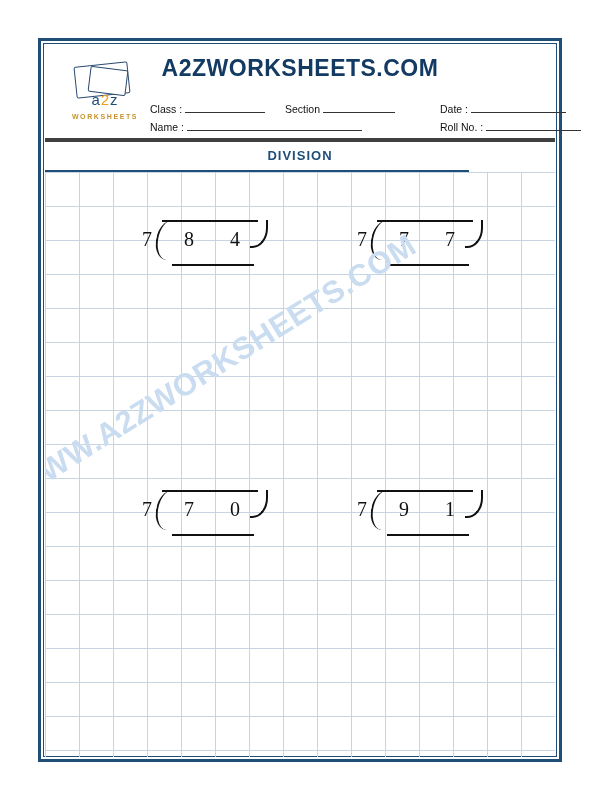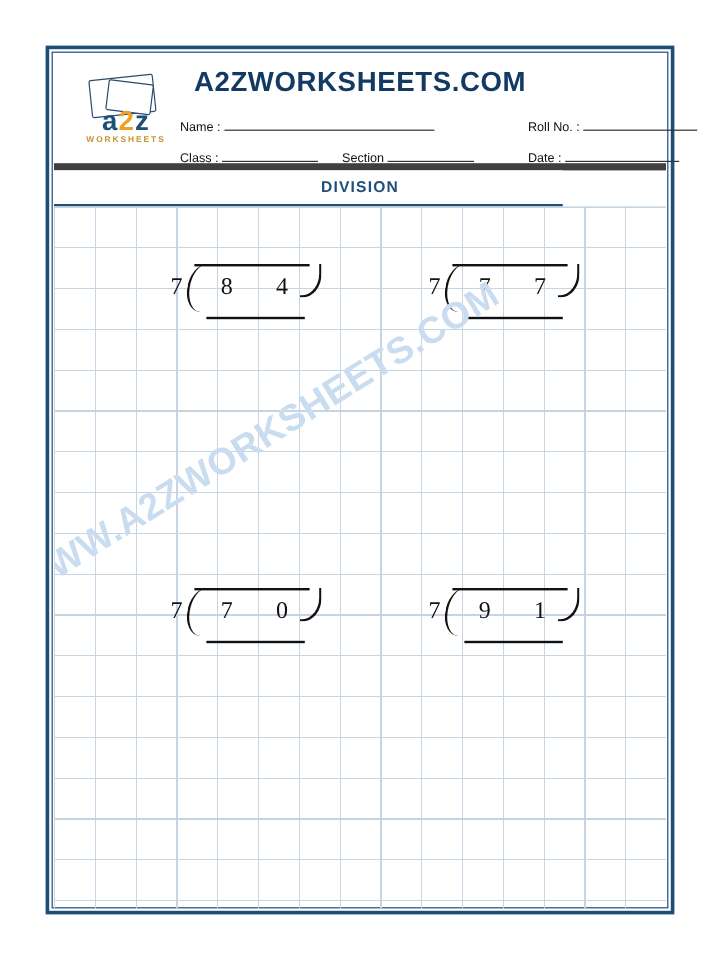--- a/index.html
+++ b/index.html
@@ -43,21 +43,21 @@
   }
 
   
   .header {
     position: absolute;
     left: 45px;
     top: 45px;
     width: 510px;
     height: 97px;
     box-sizing: border-box;
-    border-bottom: 6px solid #404040;
+    border-bottom: 4px solid #404040;
     background: #ffffff;
   }
 
   .site-title {
     position: absolute;
     left: 0;
     top: 10px;
     width: 510px;
     text-align: center;
     font-size: 23px;
@@ -102,22 +102,22 @@
     border-radius: 2px;
     background: #ffffff;
     transform: rotate(7deg);
   }
   .logo-a2z {
     position: absolute;
     left: 6px;
     top: 26px;
     width: 84px;
     text-align: center;
-    font-size: 23px;
-    font-weight: bold;
+    font-size: 15px;
+    font-weight: normal;
     color: #1f4e79;
     letter-spacing: 1px;
     line-height: 24px;
   }
   .logo-a2z .z-orange { color: #f0a020; }
   .logo-sub {
     position: absolute;
     left: 2px;
     top: 51px;
     width: 92px;
@@ -296,40 +296,40 @@
         <div class="logo-pic2"></div>
       </div>
       <div class="logo-a2z">
         <span>a</span><span class="z-orange">2</span><span>z</span>
       </div>
       <div class="logo-sub">WORKSHEETS</div>
     </div>
 
     <div class="fields">
       <div class="field-row">
+        <div class="field" style="left:0px; top:8px;">
+          <span class="field-label">Class :</span>
+          <span class="field-line" style="width:80px;"></span>
+        </div>
+        <div class="field" style="left:135px; top:8px;">
+          <span class="field-label">Section</span>
+          <span class="field-line" style="width:72px;"></span>
+        </div>
+        <div class="field" style="left:290px; top:8px;">
+          <span class="field-label">Date :</span>
+          <span class="field-line" style="width:95px;"></span>
+        </div>
+      </div>
+      <div class="field-row">
         <div class="field" style="left:0px; top:4px;">
           <span class="field-label">Name :</span>
           <span class="field-line" style="width:175px;"></span>
         </div>
         <div class="field" style="left:290px; top:4px;">
           <span class="field-label">Roll No. :</span>
-          <span class="field-line" style="width:95px;"></span>
-        </div>
-      </div>
-      <div class="field-row">
-        <div class="field" style="left:0px; top:8px;">
-          <span class="field-label">Class :</span>
-          <span class="field-line" style="width:80px;"></span>
-        </div>
-        <div class="field" style="left:135px; top:8px;">
-          <span class="field-label">Section</span>
-          <span class="field-line" style="width:72px;"></span>
-        </div>
-        <div class="field" style="left:290px; top:8px;">
-          <span class="field-label">Date :</span>
           <span class="field-line" style="width:95px;"></span>
         </div>
       </div>
     </div>
   </div>
 
   <div class="subject-bar">
     <div class="subject-title">DIVISION</div>
   </div>
 

